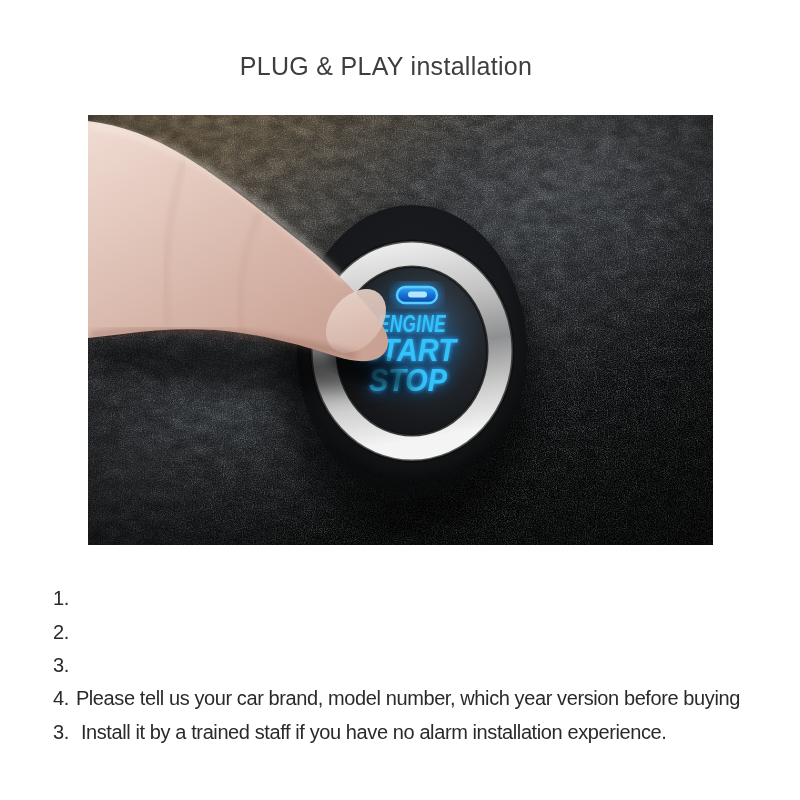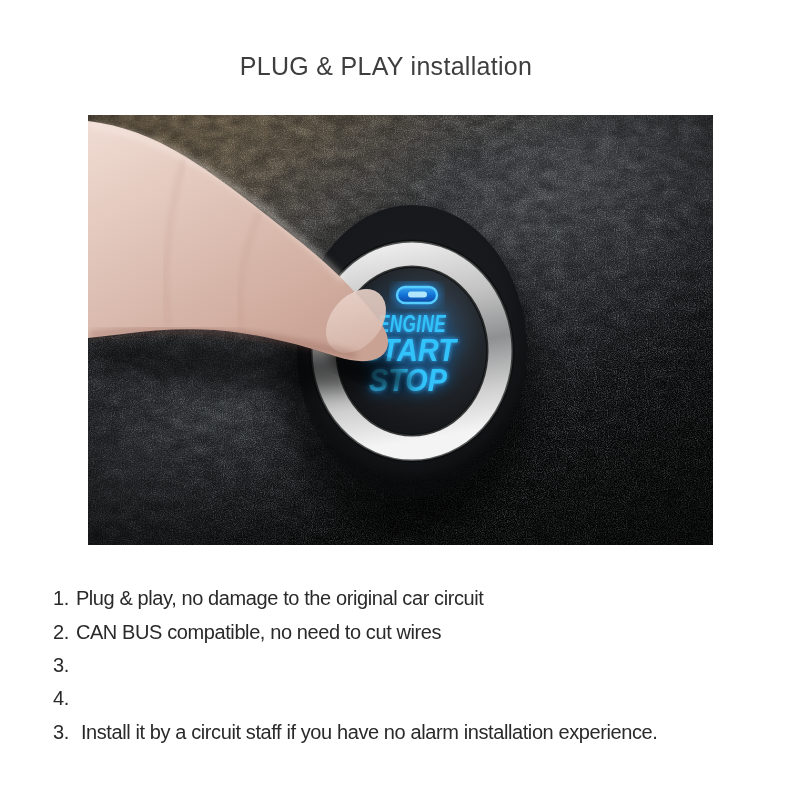--- a/index.html
+++ b/index.html
@@ -166,29 +166,28 @@
       <path d="M 2,220 C 70,212 140,214 210,228 C 235,233 255,238 268,241" fill="none" stroke="#7d4a3c" stroke-width="7" opacity="0.32" filter="url(#blur3)"></path>
       <path d="M 96,44 C 80,100 74,160 80,212" fill="none" stroke="#a06e5e" stroke-width="2.5" opacity="0.28" filter="url(#blur3)"></path>
       <path d="M 172,96 C 154,140 148,180 154,218" fill="none" stroke="#a06e5e" stroke-width="2.5" opacity="0.25" filter="url(#blur3)"></path>
     </g>
   </svg>
 </figure>
 
 <ol class="notes">
   <li>
     <span class="num">1.</span>
-    <span>Plug &amp; play, no damage to the original car circuit</span>
   </li>
   <li>
     <span class="num">2.</span>
-    <span>CAN BUS compatible, no need to cut wires</span>
   </li>
   <li>
     <span class="num">3.</span>
   </li>
   <li>
     <span class="num">4.</span>
+    <span>Please tell us your car brand, model number, which year version before buying</span>
   </li>
   <li class="wide-gap">
     <span class="num">3.</span>
-    <span>Install it by a circuit staff if you have no alarm installation experience.</span>
+    <span>Install it by a trained staff if you have no alarm installation experience.</span>
   </li>
 </ol>
 
 </body></html>

